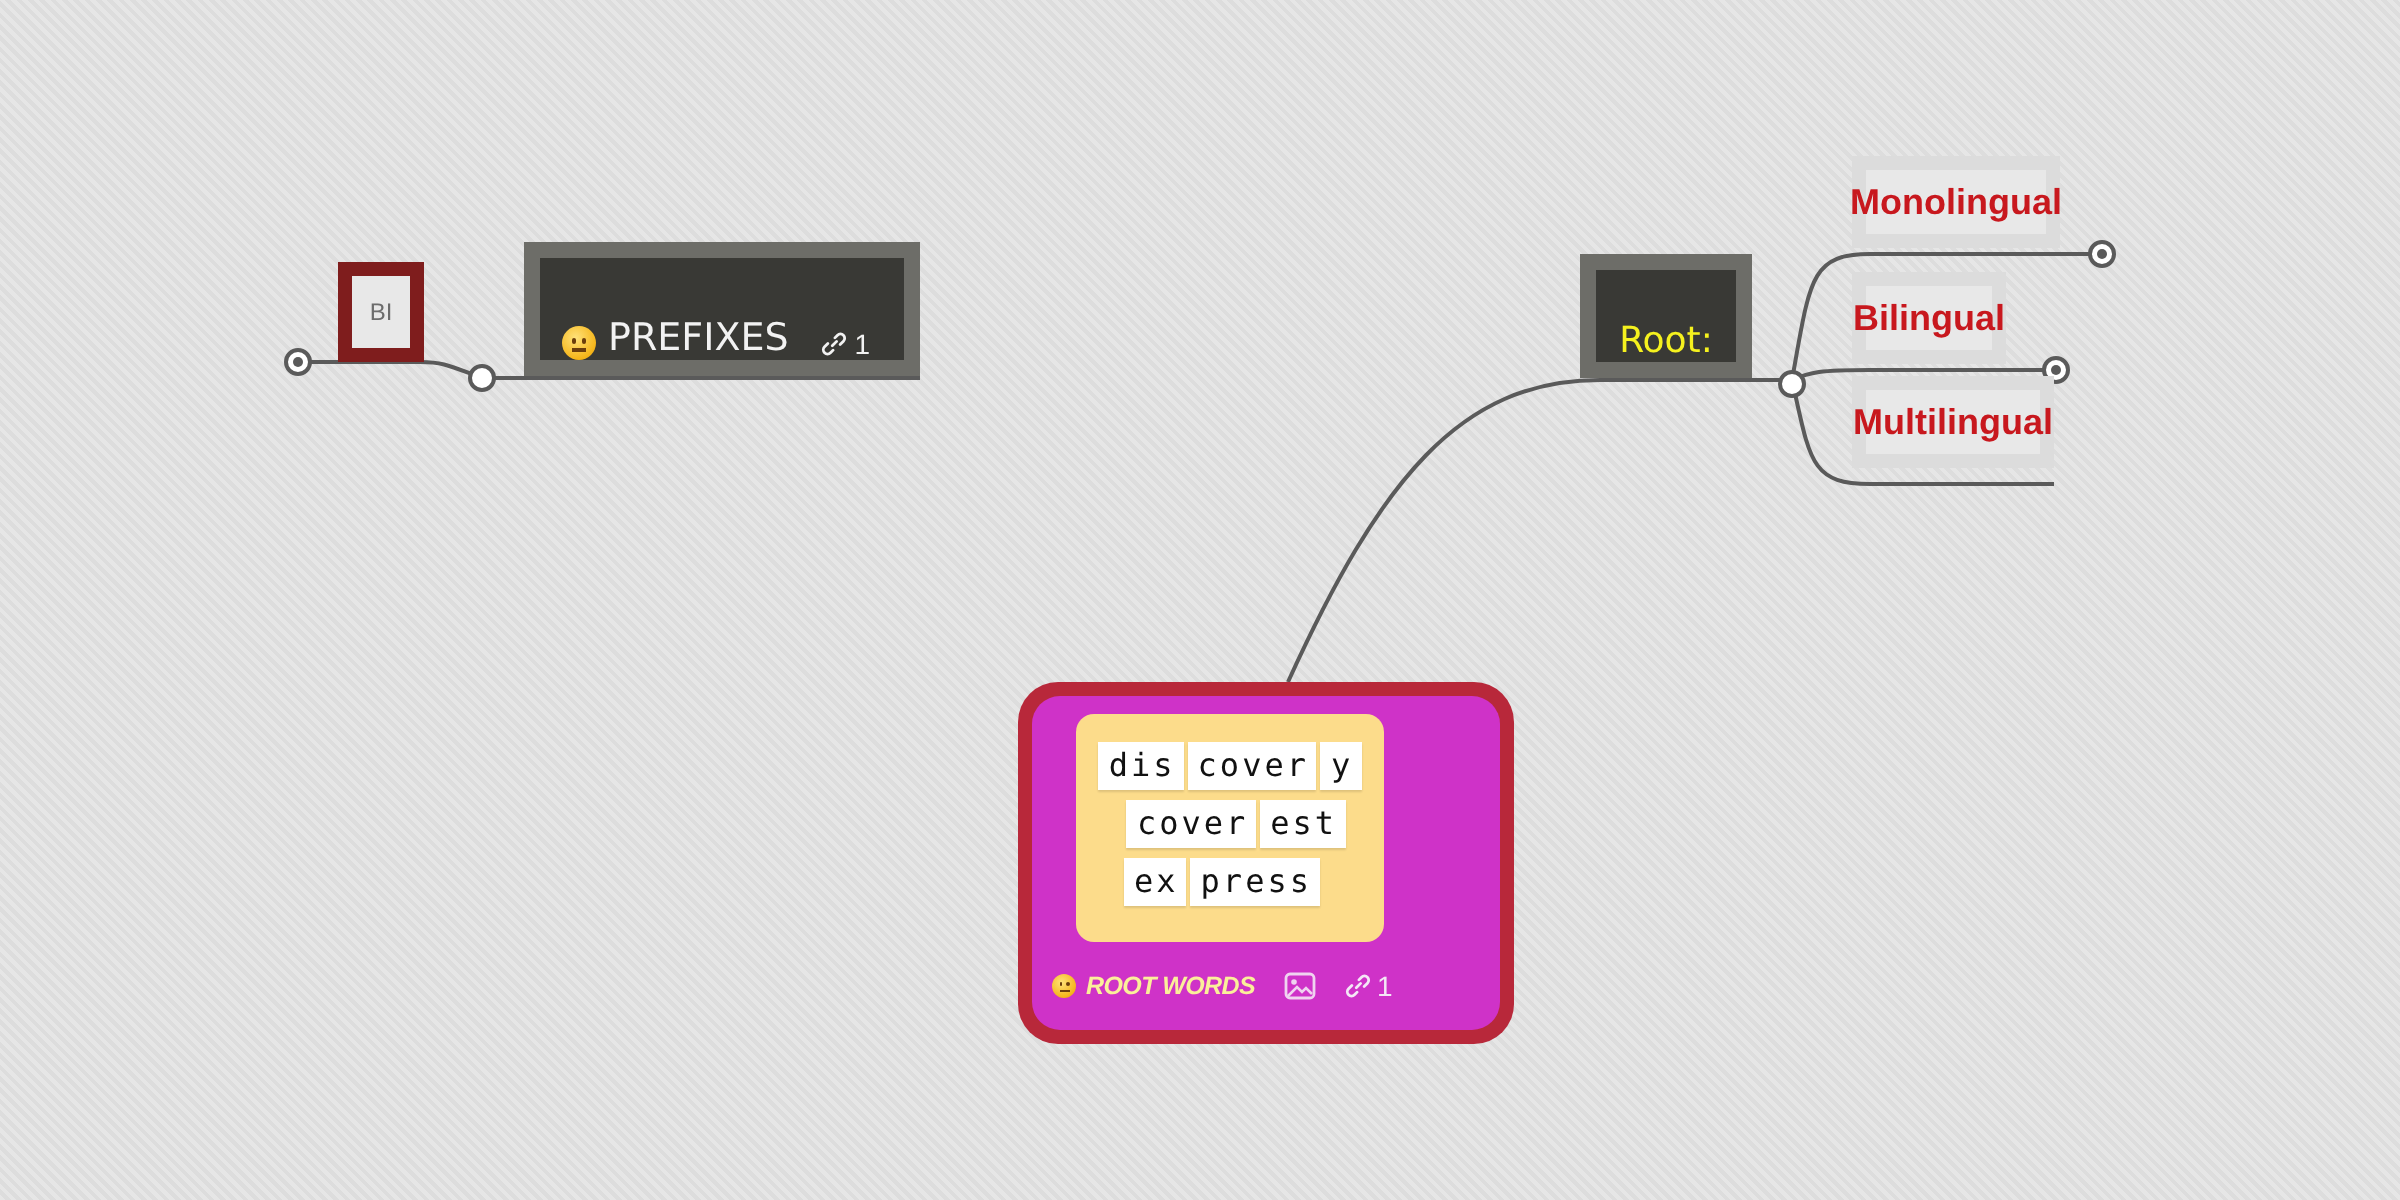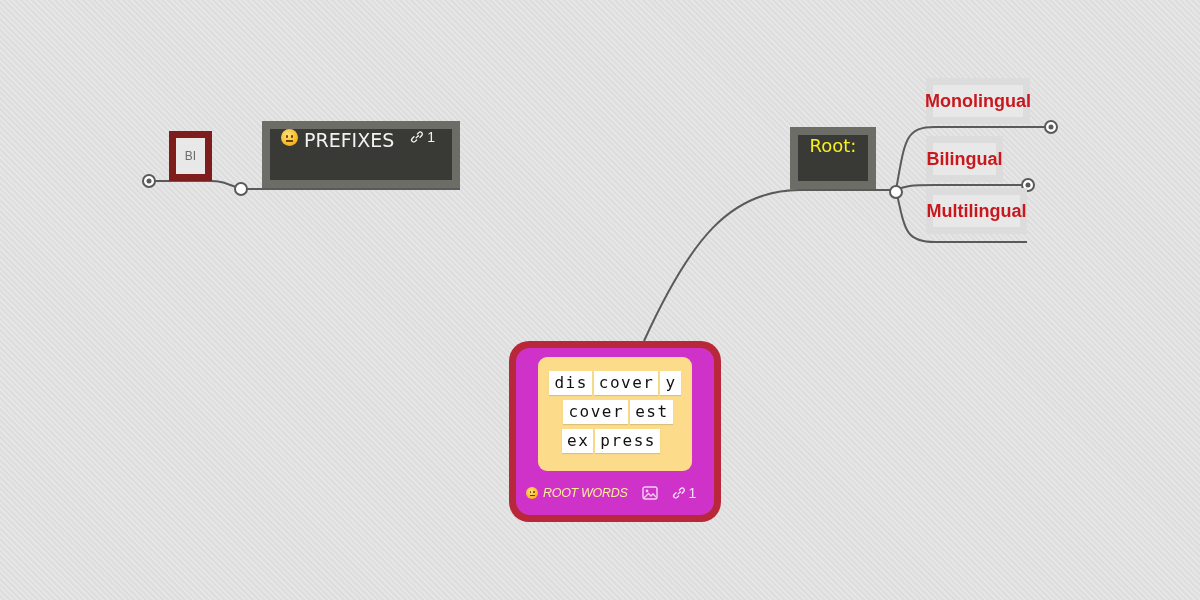--- a/index.html
+++ b/index.html
@@ -26,21 +26,21 @@
     .bi-node { left: 169px; top: 131px; width: 43px; height: 50px; }
     .bi-node .tag-inner { width: 29px; height: 36px; font-size: 12px; }
 
     
     .dark-outer {
       background: #6d6d68;
       padding: 8px;
     }
     .dark-inner {
       background: #393935;
-      display: flex; align-items: flex-start;
+      display: flex; align-items: flex-end;
       width: 100%; height: 100%;
     }
     .prefix-node { left: 262px; top: 121px; width: 198px; height: 67px; }
     .prefix-node .dark-inner { padding-left: 11px; }
     .prefix-label { color: #f2f2f2; font-size: 19px; font-family: "DejaVu Sans", sans-serif; margin-left: 6px; letter-spacing: 0px; }
     .prefix-link { color: #f2f2f2; font-size: 14px; margin-left: 16px; display: flex; align-items: center; gap: 3px; }
 
     .root-node { left: 790px; top: 127px; width: 86px; height: 62px; }
     .root-node .dark-inner { justify-content: center; }
     .root-label { color: #f5f11e; font-size: 18px; font-family: "DejaVu Sans", sans-serif; }
@@ -63,21 +63,21 @@
       background: #e8e8e8; height: 100%;
       display: flex; align-items: center; justify-content: center;
       color: #c8181e; font-weight: bold; font-size: 18px;
     }
     .mono-node { left: 926px; top: 78px; width: 104px; height: 46px; }
     .bil-node { left: 926px; top: 136px; width: 77px; height: 46px; }
     .multi-node { left: 926px; top: 188px; width: 101px; height: 46px; }
 
     
     .central {
-      left: 509px; top: 341px; width: 212px; height: 181px;
+      left: 509px; top: 341px; width: 248px; height: 181px;
       background: #b8283a;
       border-radius: 20px;
       padding: 7px;
     }
     .central-inner {
       width: 100%; height: 100%;
       background: #cf32c8;
       border-radius: 14px;
       position: relative;
     }
@@ -100,21 +100,21 @@
     }
     .central-footer {
       position: absolute; left: 10px; top: 137px; right: 10px;
       display: flex; align-items: center;
     }
     .central-footer .emoji-face { width: 12px; height: 12px; }
     .central-footer .emoji-face::before, .central-footer .emoji-face::after { top: 4px; width: 1.5px; height: 2px; }
     .central-footer .emoji-face::before { left: 3.5px; }
     .central-footer .emoji-face::after { right: 3.5px; }
     .central-footer .emoji-mouth { left: 3.5px; top: 8px; width: 5px; height: 1px; }
-    .rw-label { color: #fbef9a; font-style: italic; font-weight: normal; font-size: 12.5px; margin-left: 5px; letter-spacing: -0.3px; }
+    .rw-label { color: #fbef9a; font-style: italic; font-weight: bold; font-size: 12.5px; margin-left: 5px; letter-spacing: -0.3px; }
     .img-icon { margin-left: 14px; }
     .rw-link { margin-left: 14px; display: flex; align-items: center; gap: 3px; color: #f4e6f6; font-size: 14px; }
   </style>
 </head>
 <body>
 
 <svg class="links" viewBox="0 0 1200 600">
   <g fill="none" stroke="#5a5a5a" stroke-width="2">
 
     <path d="M644 341 C 690 240, 730 190, 800 190 L 896 190"></path>

